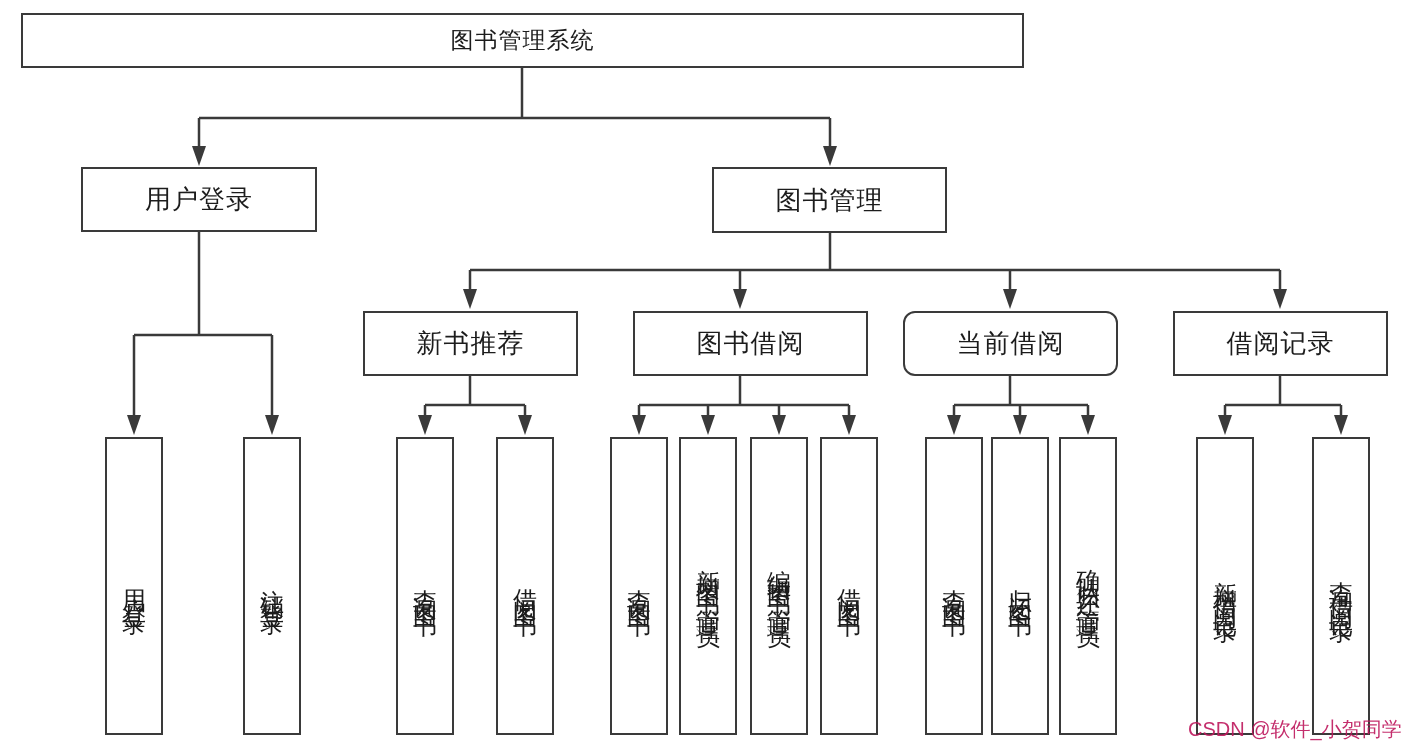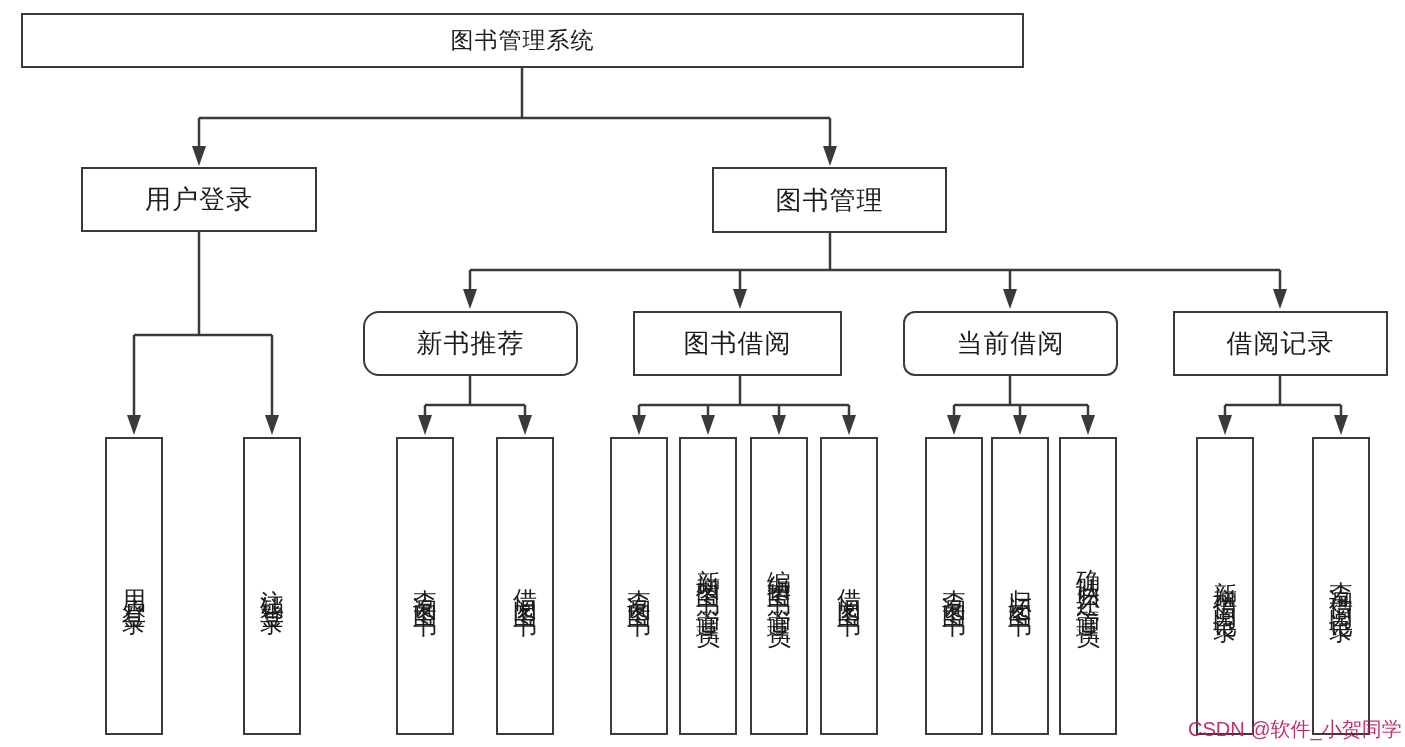--- a/index.html
+++ b/index.html
@@ -31,22 +31,22 @@
     display: flex;
     align-items: center;
     justify-content: center;
     color: #1c1c1c;
     text-align: center;
   }
   .hnode { font-size: 26px; letter-spacing: 1px; }
   #n-root { left: 21px;  top: 13px;  width: 1003px; height: 55px; font-size: 23px; }
   #n-user-login  { left: 81px;  top: 167px; width: 236px; height: 65px; }
   #n-book-mgmt   { left: 712px; top: 167px; width: 235px; height: 66px; }
-  #n-new-book    { left: 363px; top: 311px; width: 215px; height: 65px; border-radius: 16px; }
-  #n-book-borrow { left: 633px; top: 311px; width: 209px; height: 65px; }
+  #n-new-book    { left: 363px; top: 311px; width: 215px; height: 65px; }
+  #n-book-borrow { left: 633px; top: 311px; width: 235px; height: 65px; }
   #n-cur-borrow  { left: 903px; top: 311px; width: 215px; height: 65px; border-radius: 12px; }
   #n-borrow-rec  { left: 1173px; top: 311px; width: 215px; height: 65px; }
 
   .vnode {
     top: 437px;
     width: 58px;
     height: 298px;
   }
   .vnode .vtext {
     writing-mode: vertical-rl;

